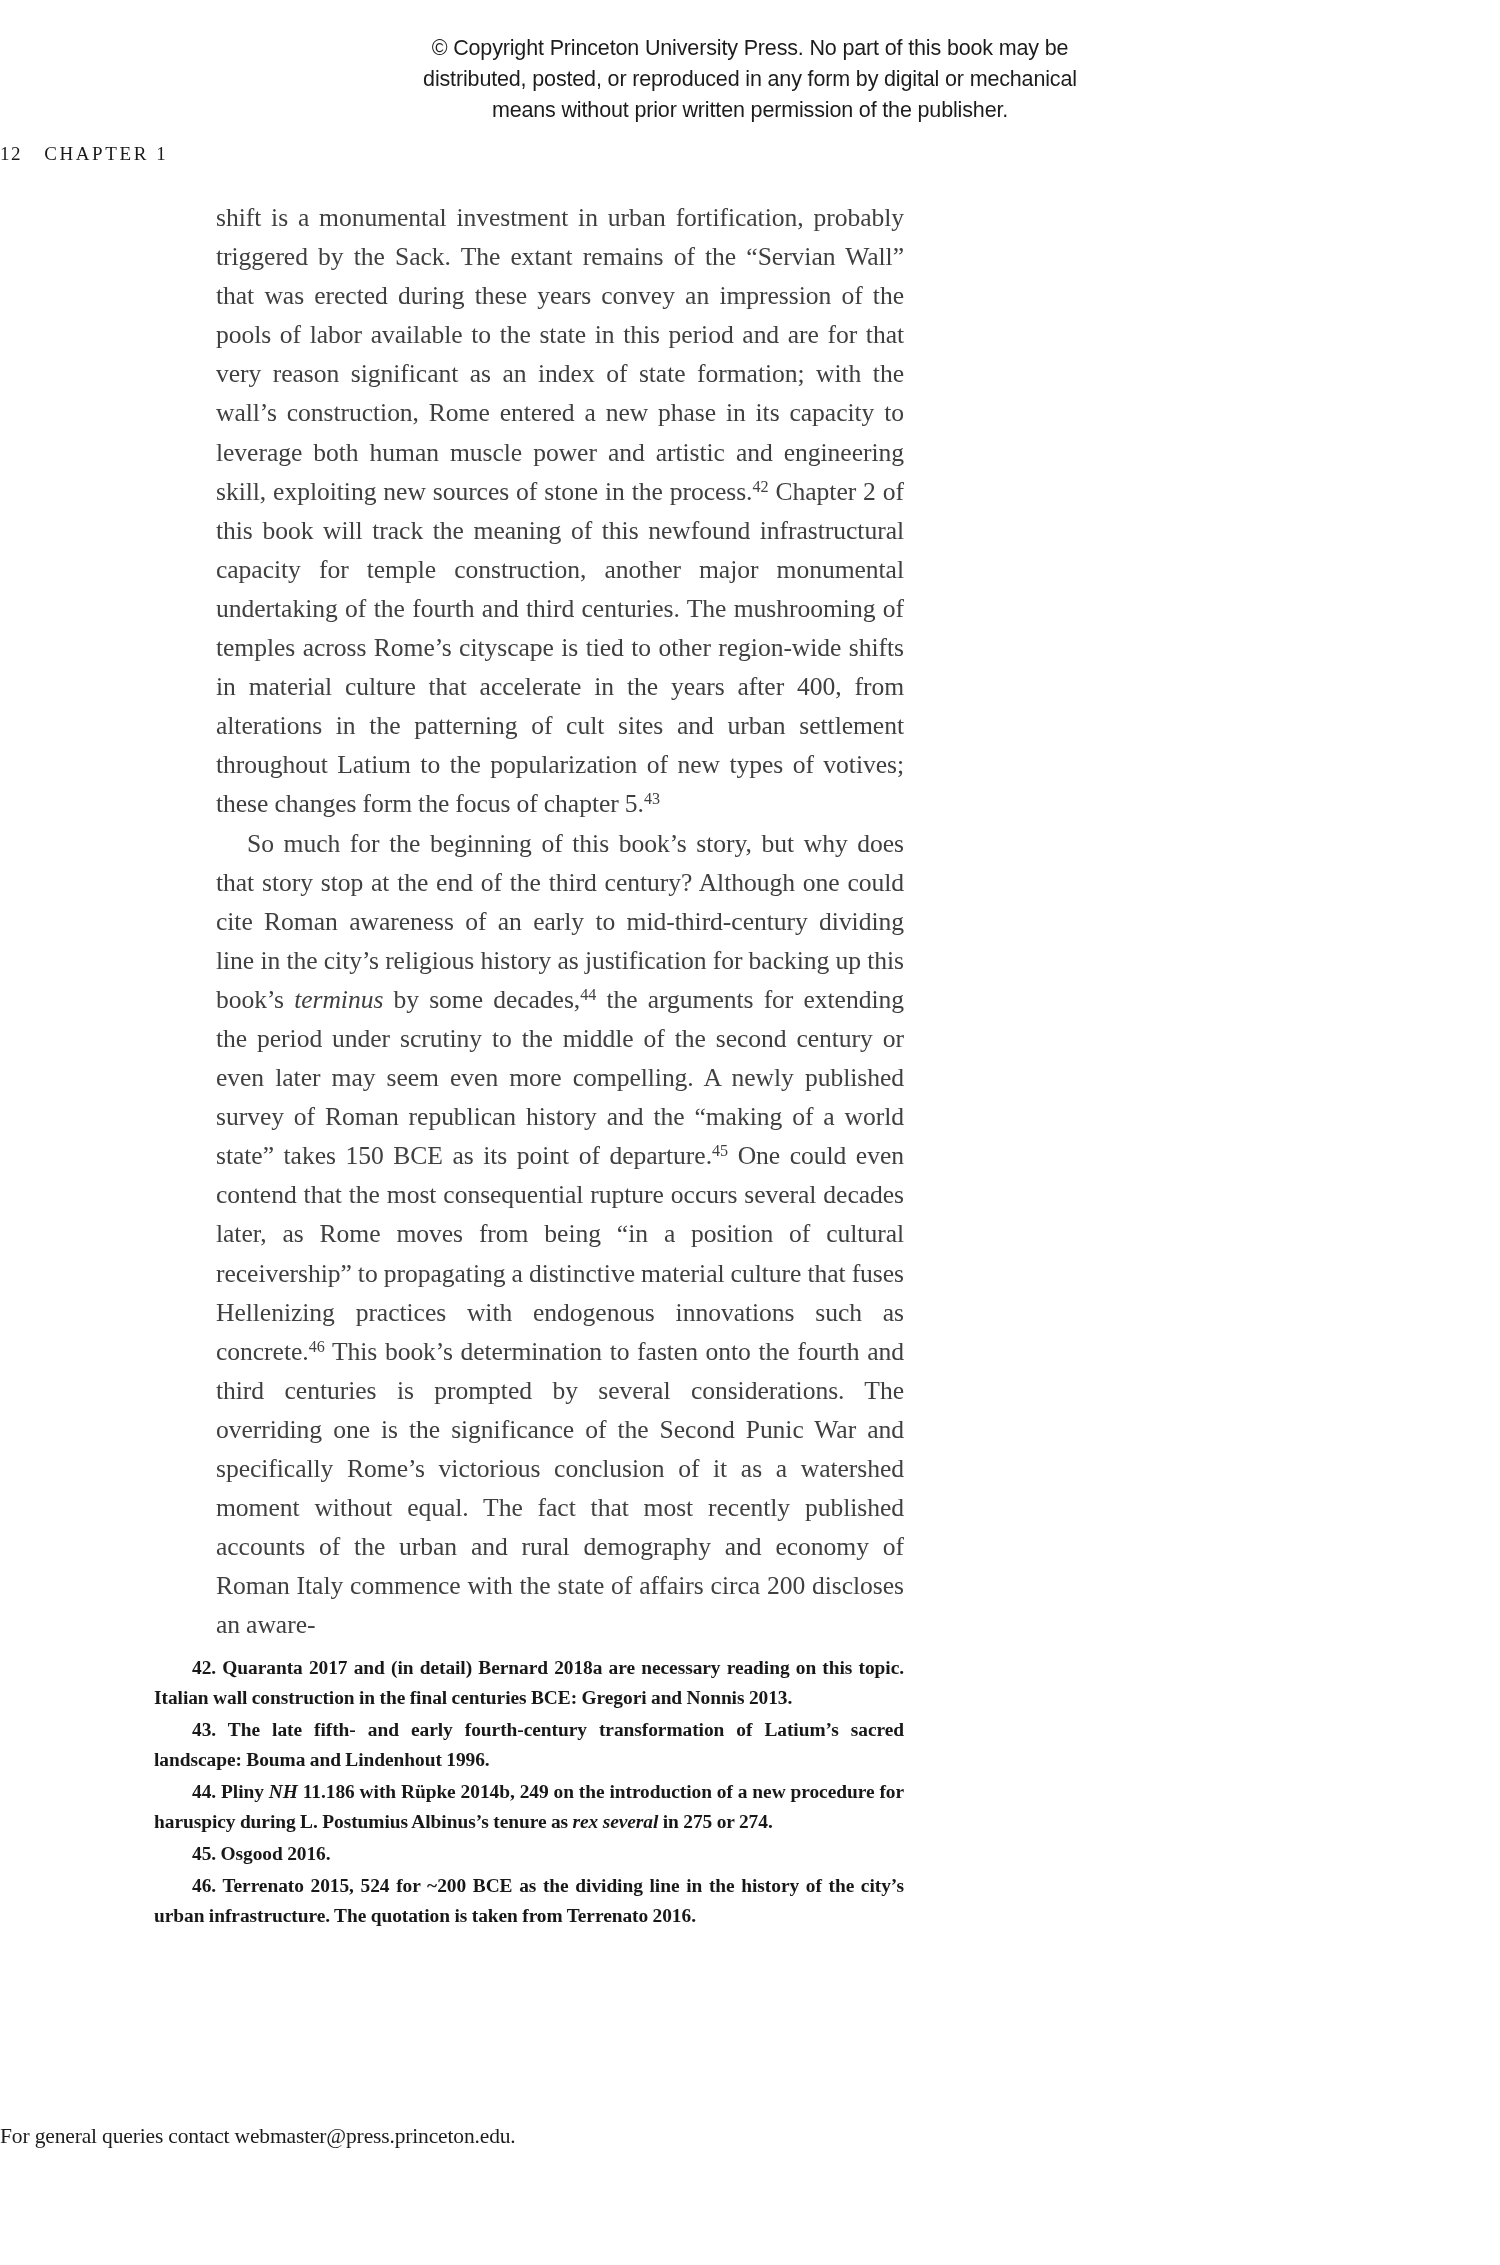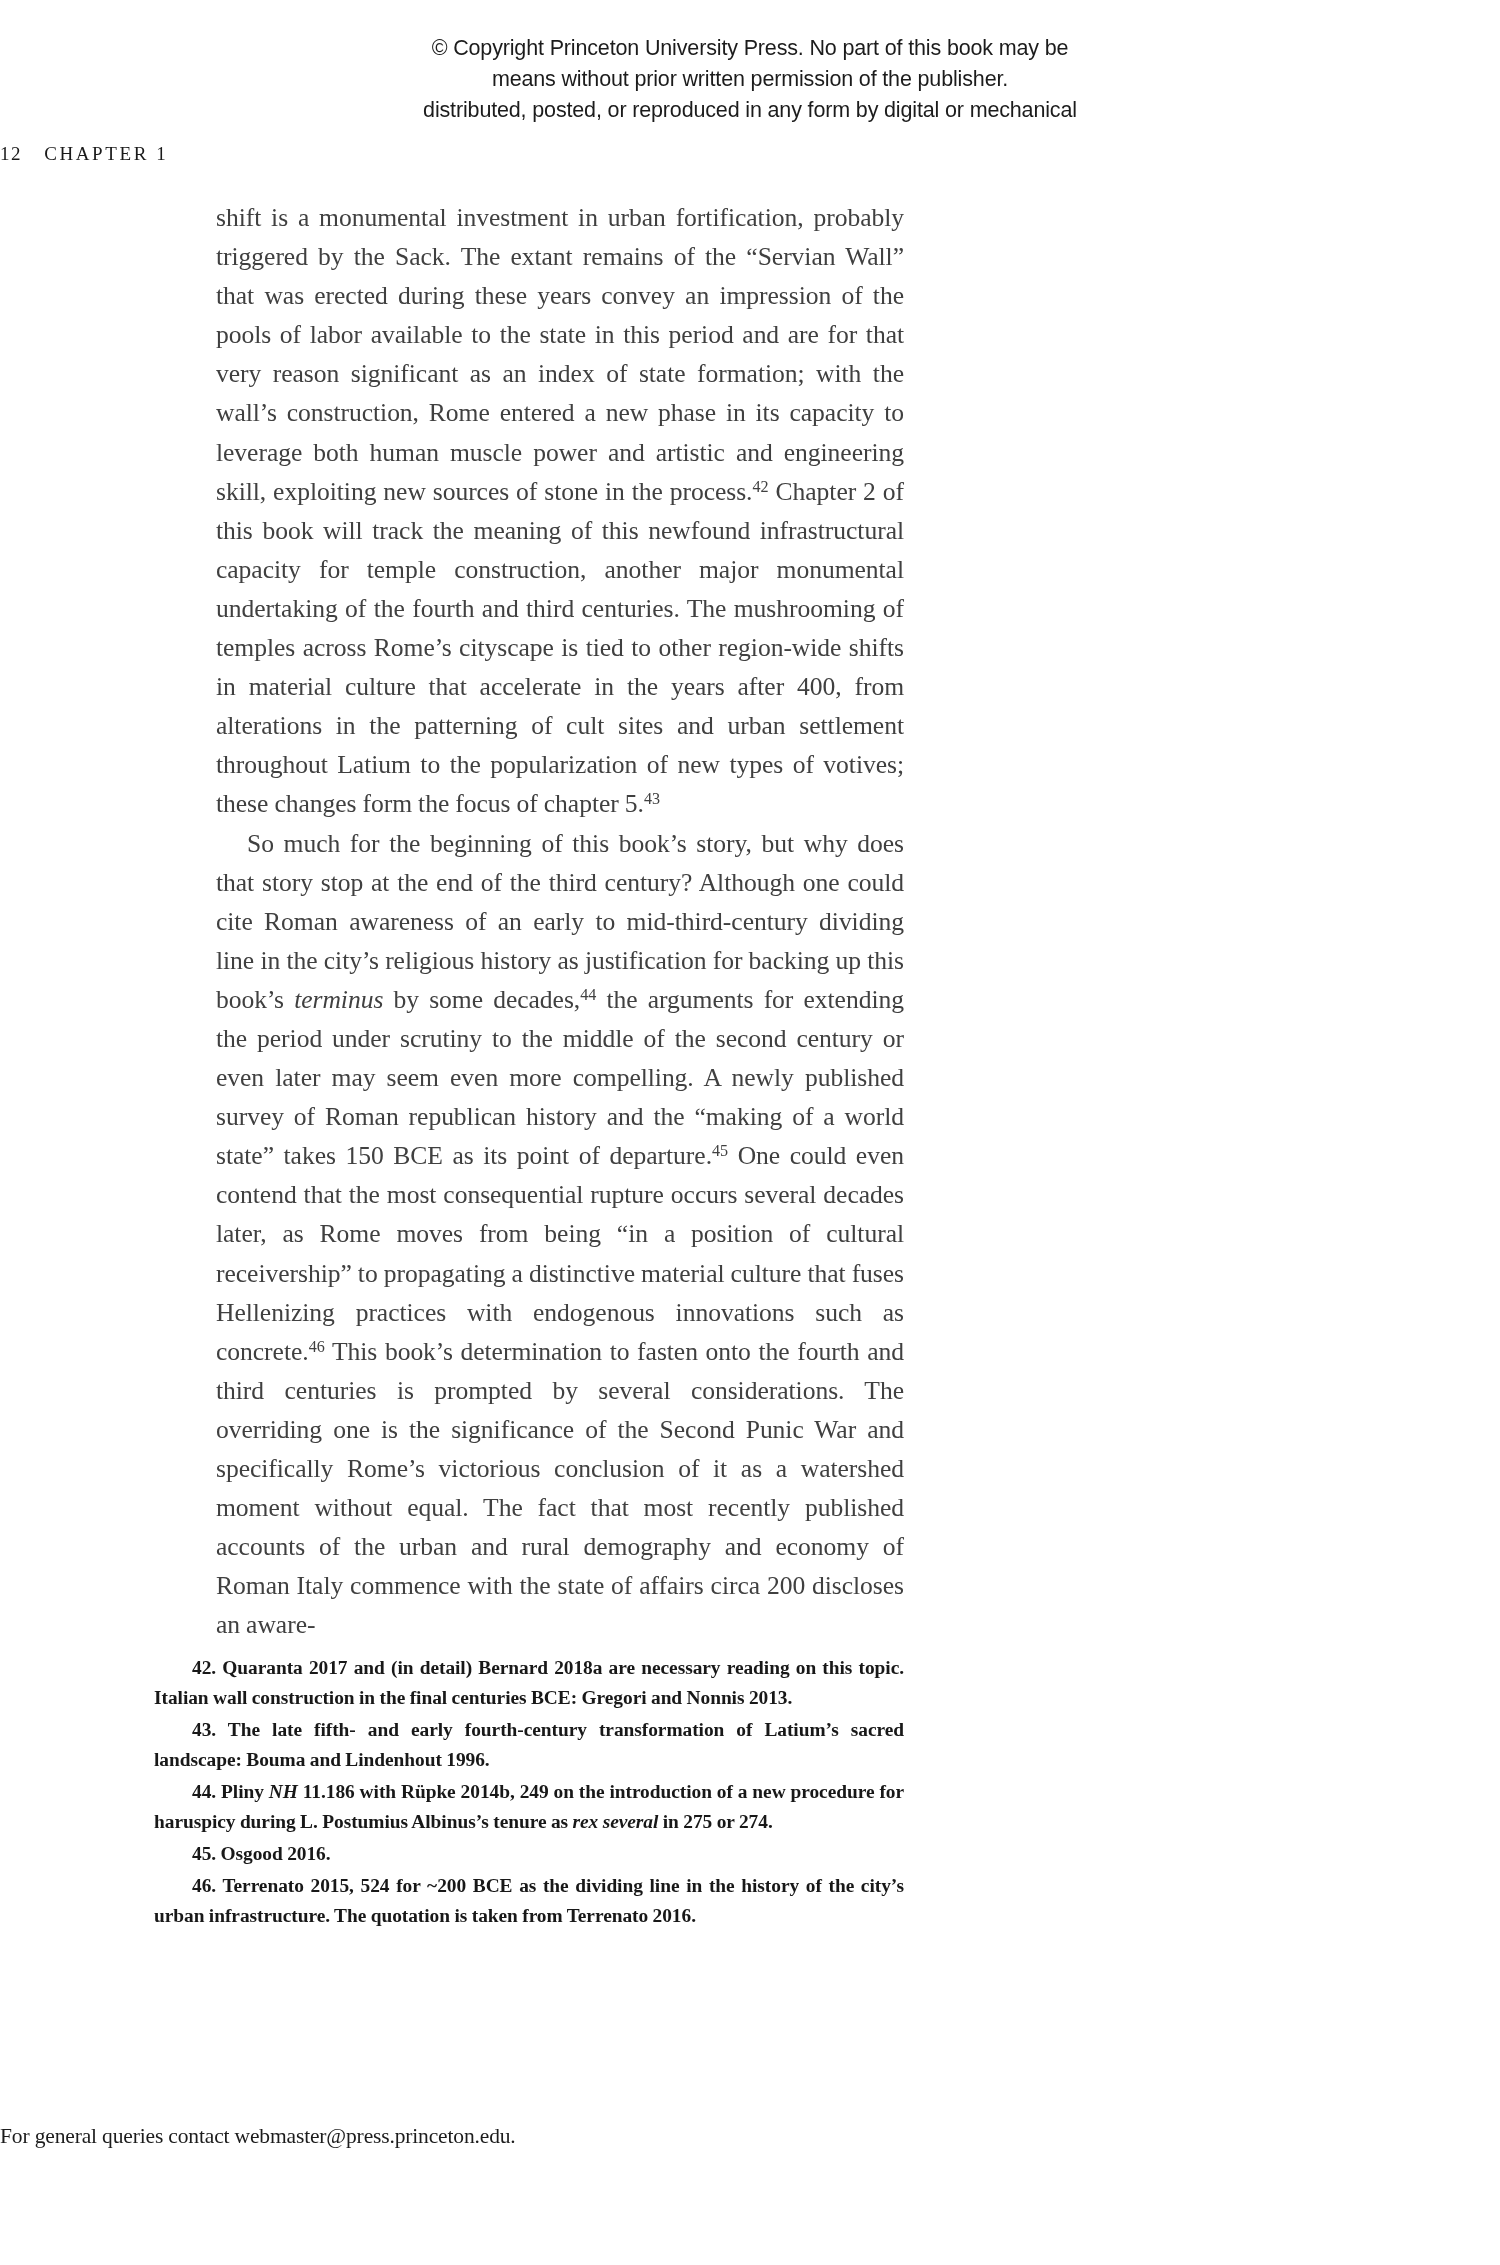--- a/index.html
+++ b/index.html
@@ -118,22 +118,22 @@
     letter-spacing: -0.15px;
   }
 </style>
 </head>
 <body>
 
 <div class="page">
 
   <div class="copyright">
     <div>© Copyright Princeton University Press. No part of this book may be</div>
+    <div>distributed, posted, or reproduced in any form by digital or mechanical</div>
     <div>means without prior written permission of the publisher.</div>
-    <div>distributed, posted, or reproduced in any form by digital or mechanical</div>
   </div>
 
   <div class="running-head">
     <span class="folio">12</span><span class="chap">CHAPTER 1</span>
   </div>
 
   <div class="textblock">
     <p class="body">shift is a monumental investment in urban fortification, probably triggered by the Sack. The extant remains of the “Servian Wall” that was erected during these years convey an impression of the pools of labor available to the state in this period and are for that very reason significant as an index of state formation; with the wall’s construction, Rome entered a new phase in its capacity to leverage both human muscle power and artistic and engineering skill, exploiting new sources of stone in the process.<sup class="fn">42</sup> Chapter 2 of this book will track the meaning of this newfound infrastructural capacity for temple construction, another major monumental undertaking of the fourth and third centuries. The mushrooming of temples across Rome’s cityscape is tied to other region-wide shifts in material culture that accelerate in the years after 400, from alterations in the patterning of cult sites and urban settlement throughout Latium to the popularization of new types of votives; these changes form the focus of chapter 5.<sup class="fn">43</sup></p>
     <p class="body indent">So much for the beginning of this book’s story, but why does that story stop at the end of the third century? Although one could cite Roman awareness of an early to mid-third-century dividing line in the city’s religious history as justification for backing up this book’s <i>terminus</i> by some decades,<sup class="fn">44</sup> the arguments for extending the period under scrutiny to the middle of the second century or even later may seem even more compelling. A newly published survey of Roman republican history and the “making of a world state” takes 150 BCE as its point of departure.<sup class="fn">45</sup> One could even contend that the most consequential rupture occurs several decades later, as Rome moves from being “in a position of cultural receivership” to propagating a distinctive material culture that fuses Hellenizing practices with endogenous innovations such as concrete.<sup class="fn">46</sup> This book’s determination to fasten onto the fourth and third centuries is prompted by several considerations. The overriding one is the significance of the Second Punic War and specifically Rome’s victorious conclusion of it as a watershed moment without equal. The fact that most recently published accounts of the urban and rural demography and economy of Roman Italy commence with the state of affairs circa 200 discloses an aware-</p>
   </div>

